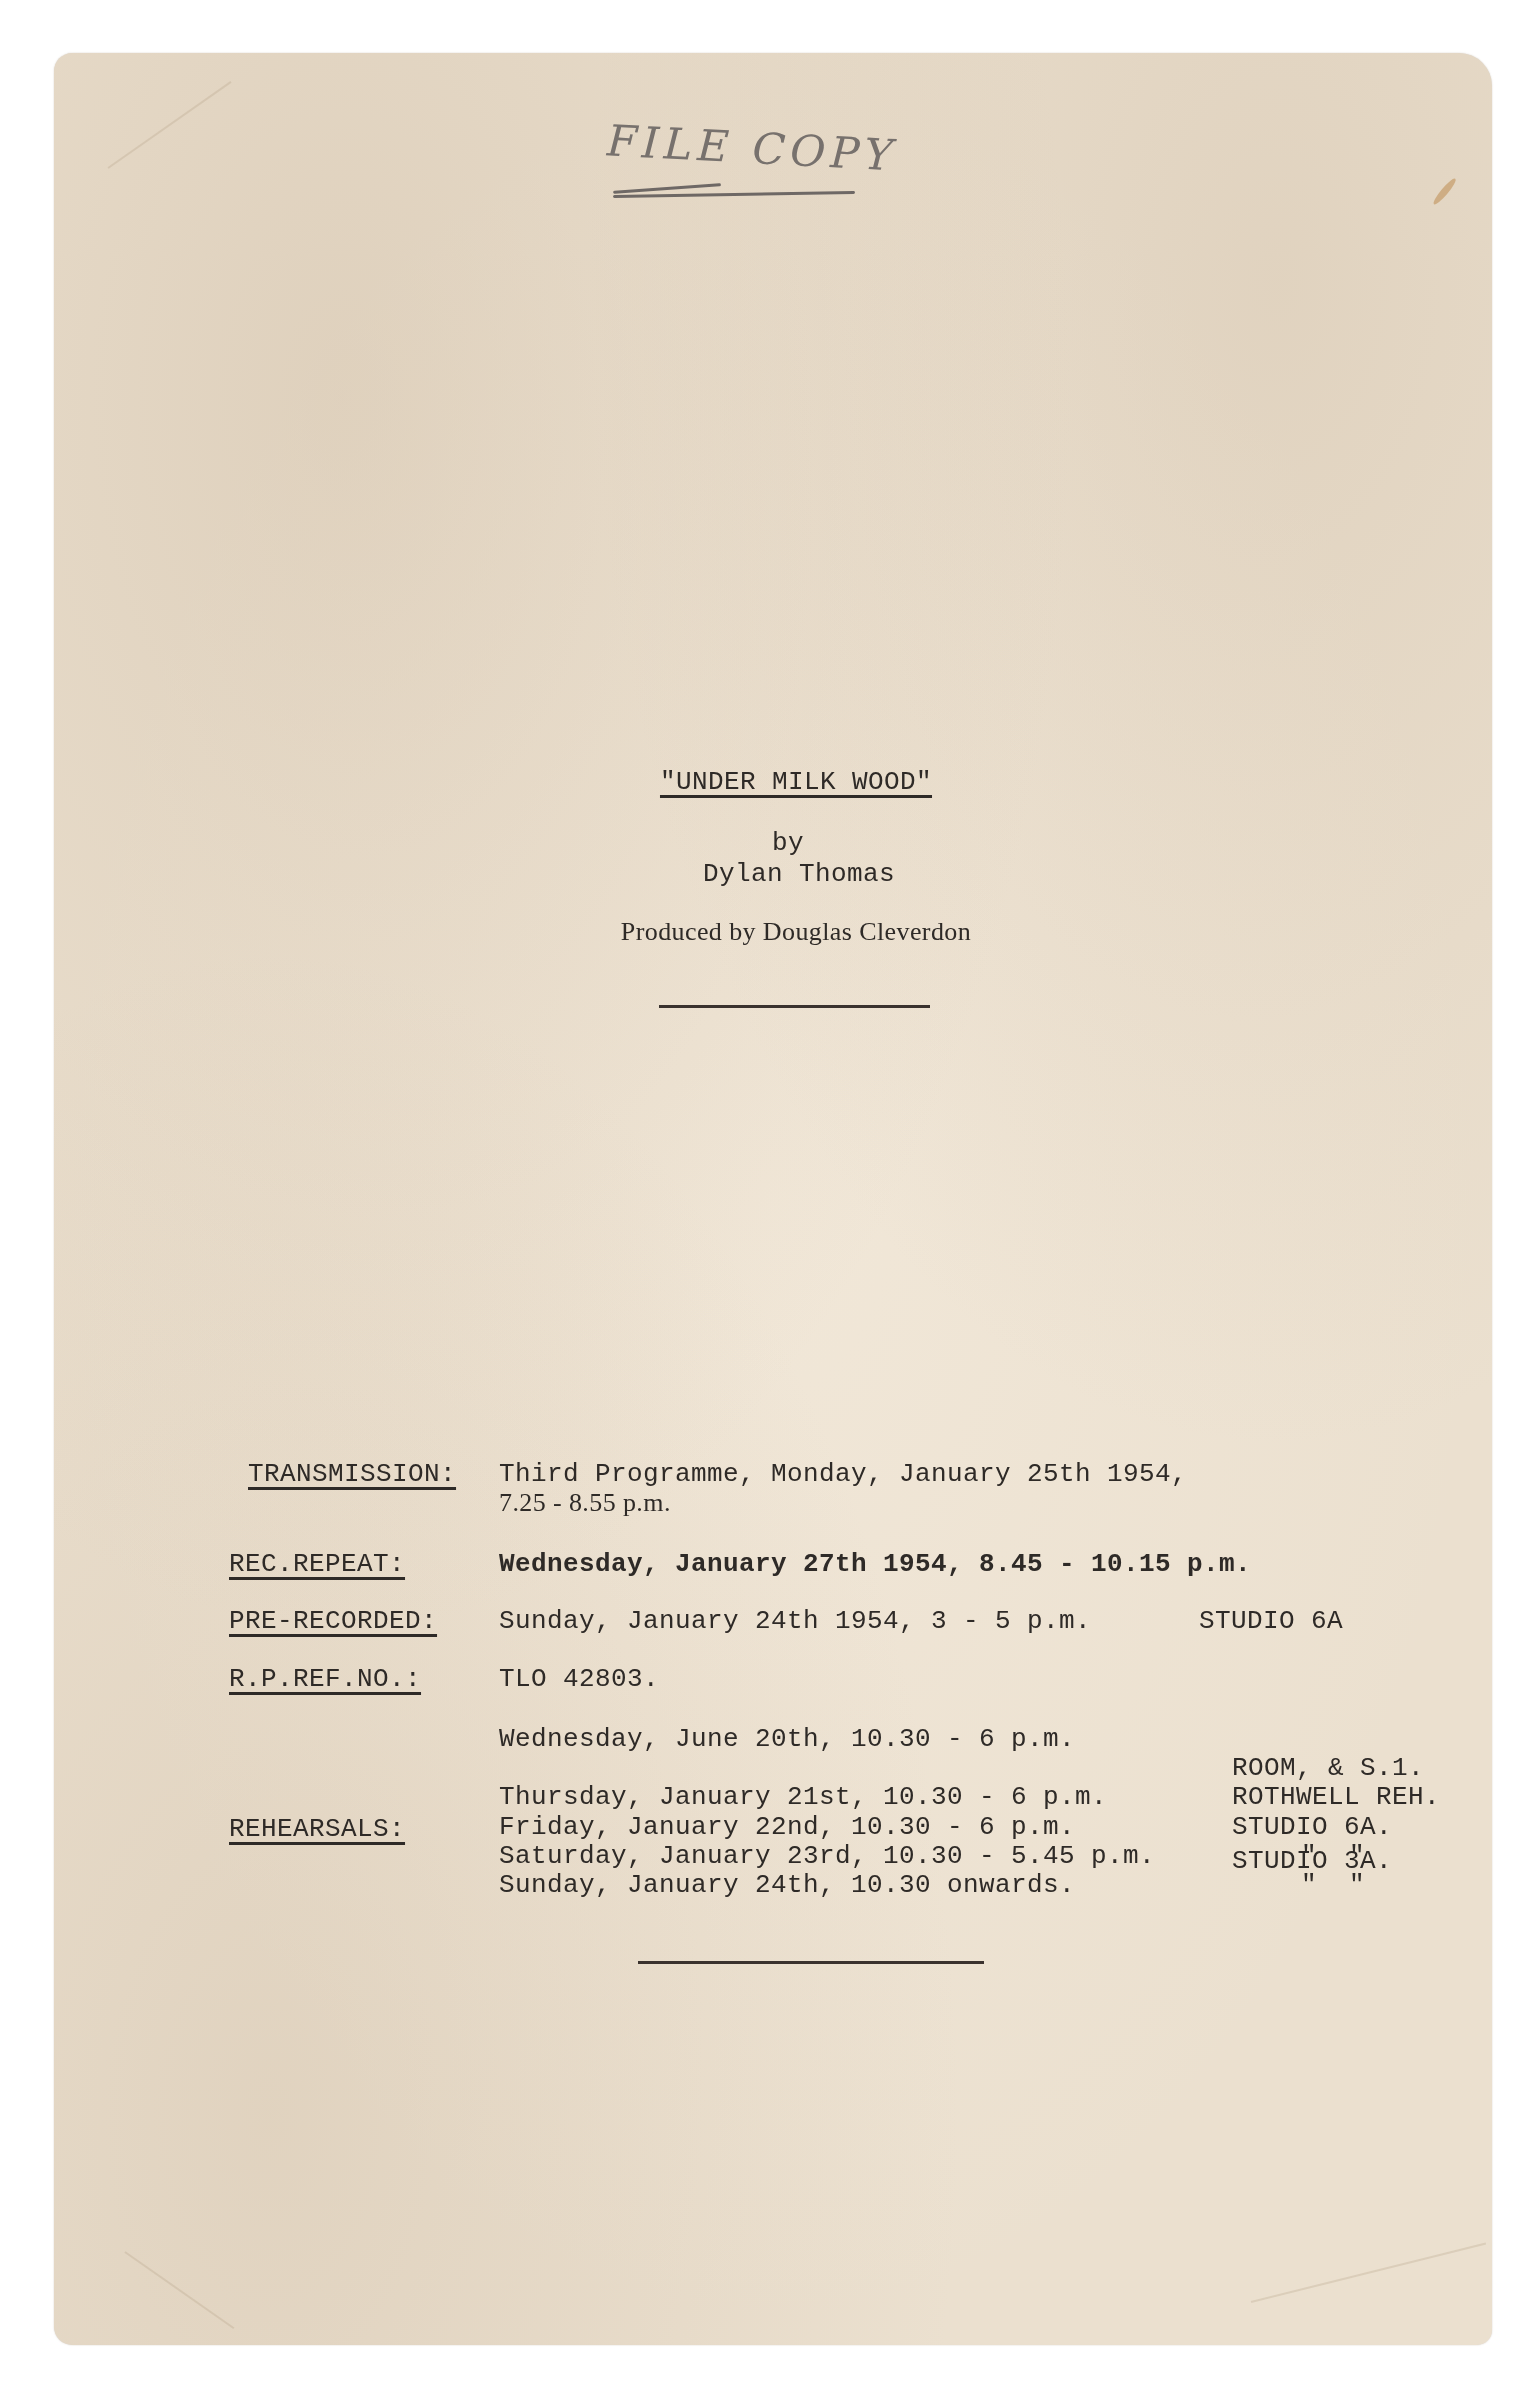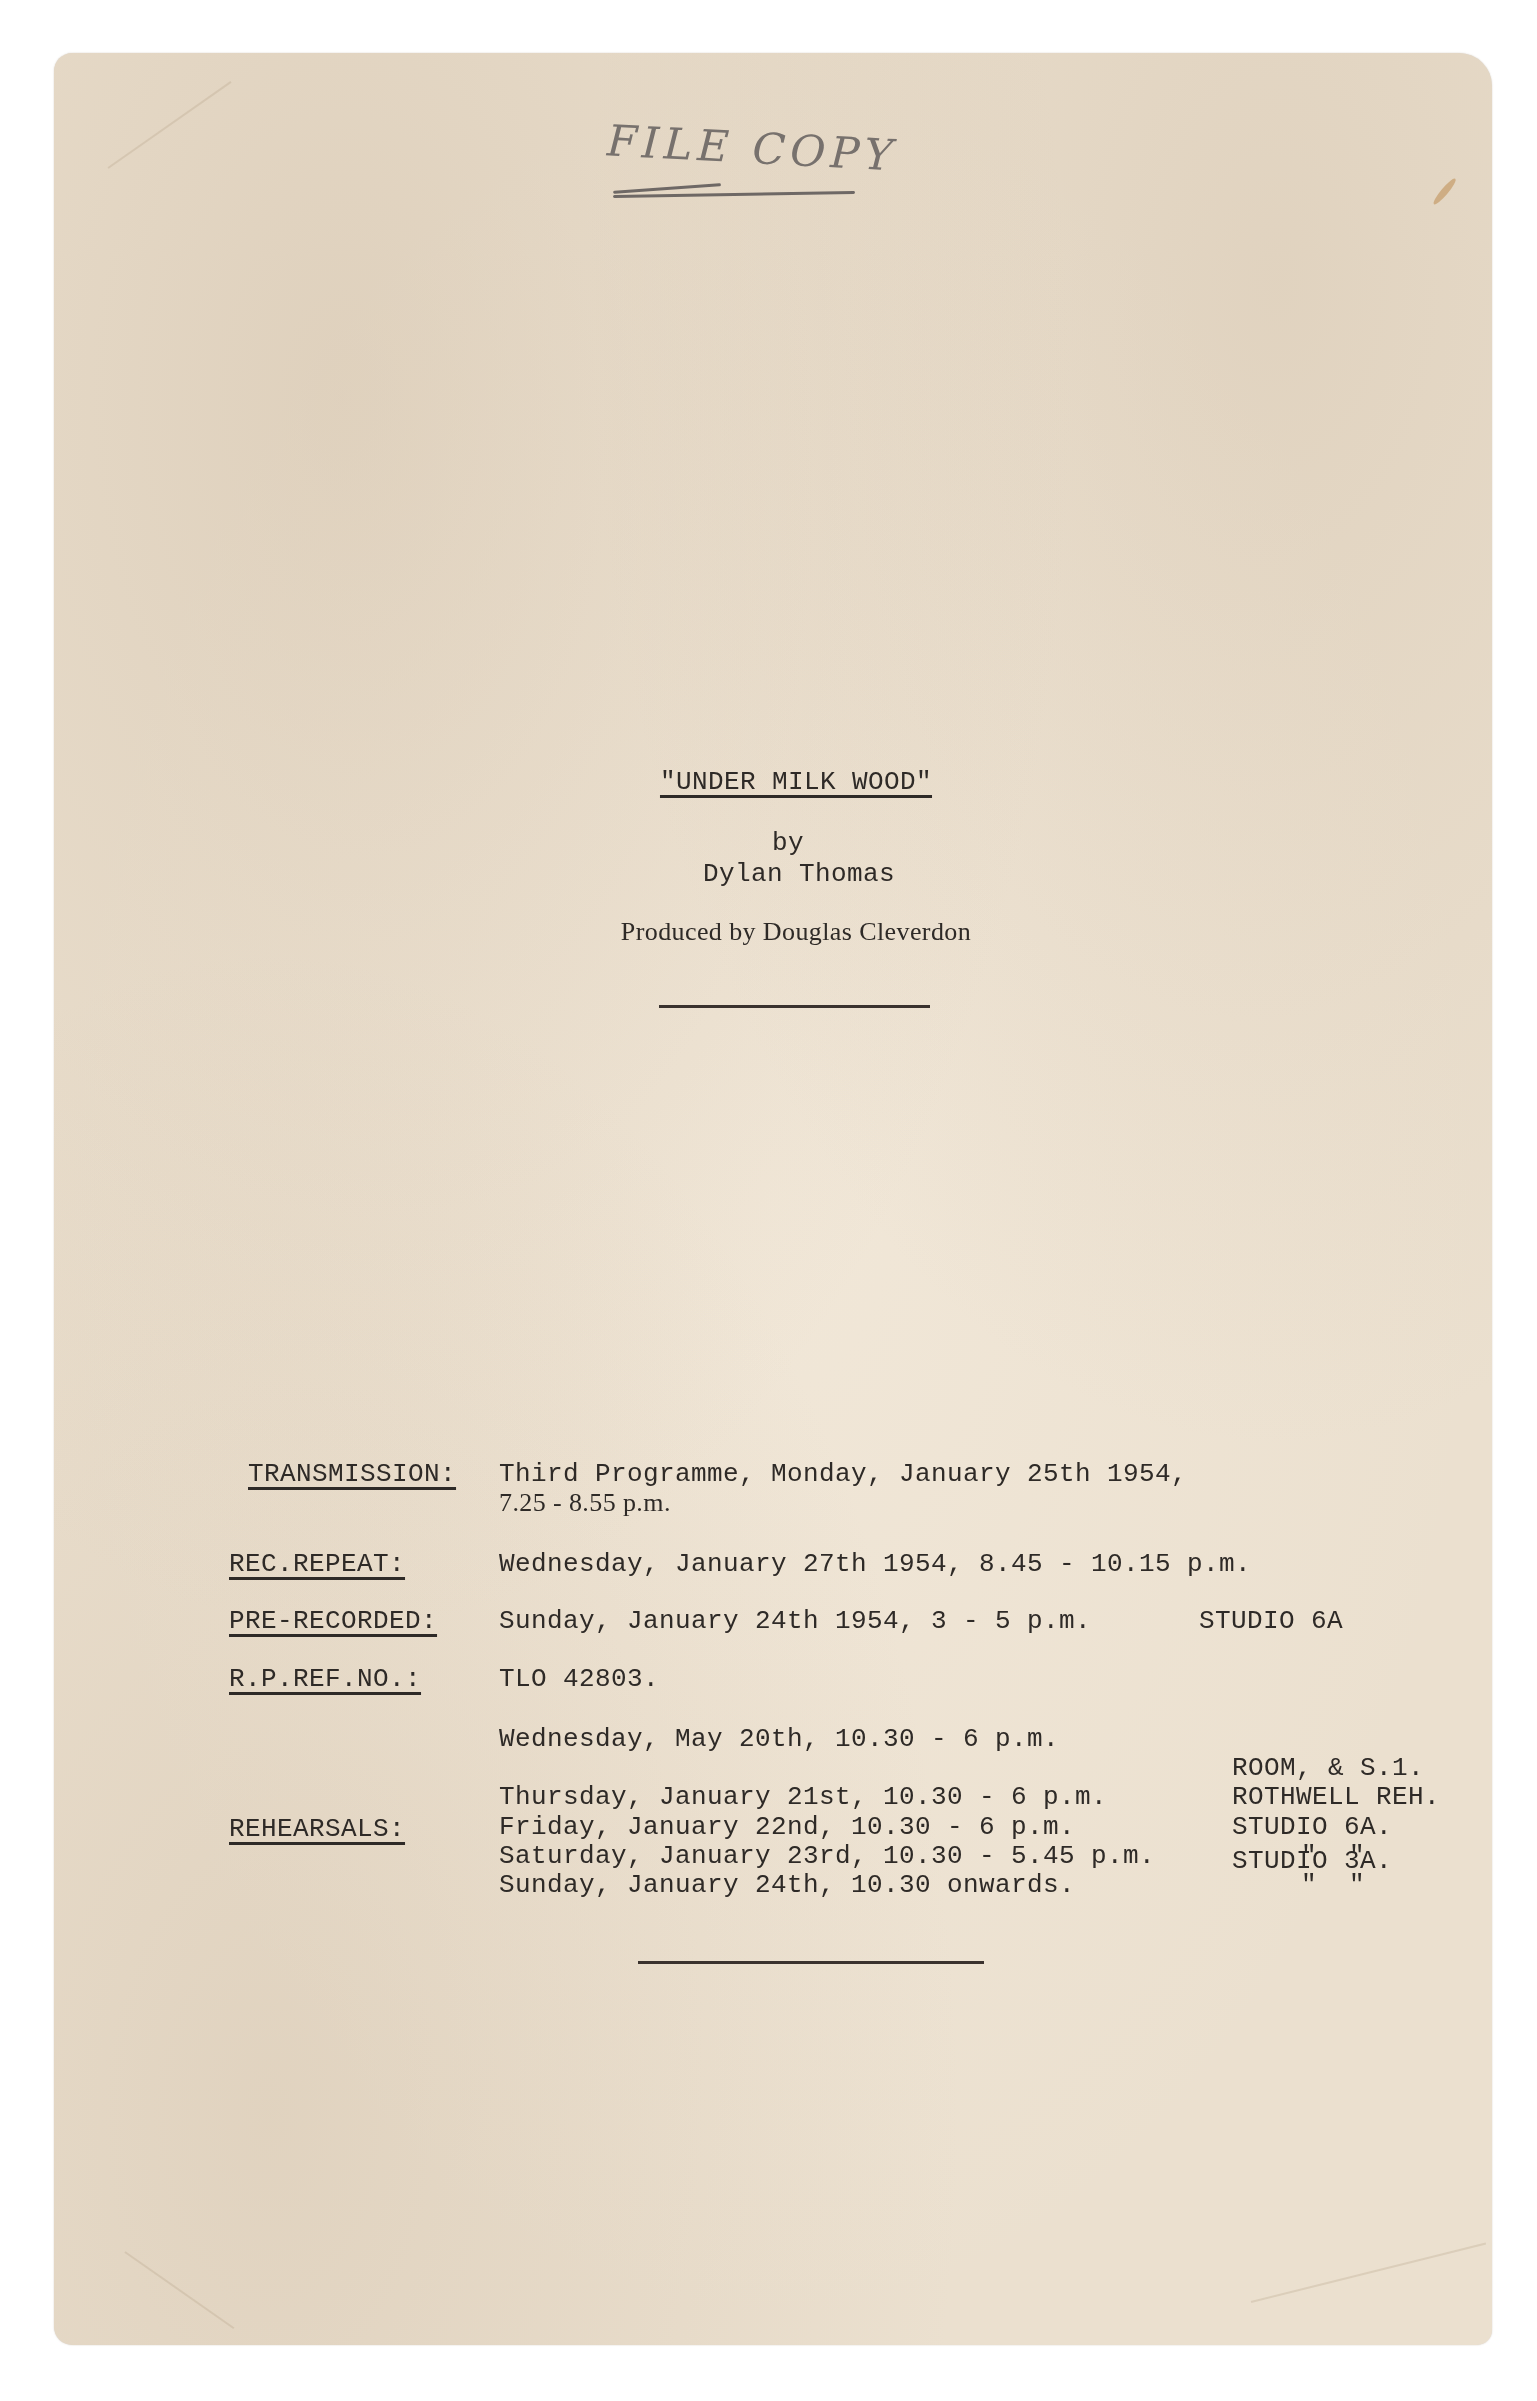--- a/index.html
+++ b/index.html
@@ -105,32 +105,32 @@
 <div class="typed center" style="left:799px;top:861px;">Dylan Thomas</div>
 <div class="typed center" style="left:796px;top:919px;font-family:Liberation Serif, serif;">Produced by Douglas Cleverdon</div>
 
 <div class="rule" style="left:659px;top:1005px;width:271px;"></div>
 
 <div class="typed ul" style="left:229px;top:1461px;margin-left:19px;">TRANSMISSION:</div>
 <div class="typed" style="left:499px;top:1461px;">Third Programme, Monday, January 25th 1954,</div>
 <div class="typed" style="left:499px;top:1490px;font-family:Liberation Serif, serif;">7.25 - 8.55 p.m.</div>
 
 <div class="typed ul" style="left:229px;top:1551px;">REC.REPEAT:</div>
-<div class="typed" style="left:499px;top:1551px;">Wednesday, January 27th 1954, 8.45 - 10.15 p.m.</div>
+<div class="typed" style="left:499px;top:1551px;font-weight:bold;">Wednesday, January 27th 1954, 8.45 - 10.15 p.m.</div>
 
 <div class="typed ul" style="left:229px;top:1608px;">PRE-RECORDED:</div>
 <div class="typed" style="left:499px;top:1608px;">Sunday, January 24th 1954, 3 - 5 p.m.</div>
 <div class="typed" style="left:1199px;top:1608px;">STUDIO 6A</div>
 
 <div class="typed ul" style="left:229px;top:1666px;">R.P.REF.NO.:</div>
 <div class="typed" style="left:499px;top:1666px;">TLO 42803.</div>
 
 <div class="typed ul" style="left:229px;top:1816px;">REHEARSALS:</div>
 
-<div class="typed" style="left:499px;top:1726px;">Wednesday, May 20th, 10.30 - 6 p.m.</div>
+<div class="typed" style="left:499px;top:1726px;">Wednesday, June 20th, 10.30 - 6 p.m.</div>
 <div class="typed" style="left:1232px;top:1776px;margin-top:8px;">ROTHWELL REH.</div>
 
 <div class="typed" style="left:1232px;top:1755px;text-align:right;">ROOM, &amp; S.1.</div>
 
 <div class="typed" style="left:499px;top:1784px;">Thursday, January 21st, 10.30 - 6 p.m.</div>
 <div class="typed" style="left:1232px;top:1848px;">STUDIO 3A.</div>
 
 <div class="typed" style="left:499px;top:1814px;">Friday, January 22nd, 10.30 - 6 p.m.</div>
 <div class="typed" style="left:1232px;top:1814px;">STUDIO 6A.</div>
 

